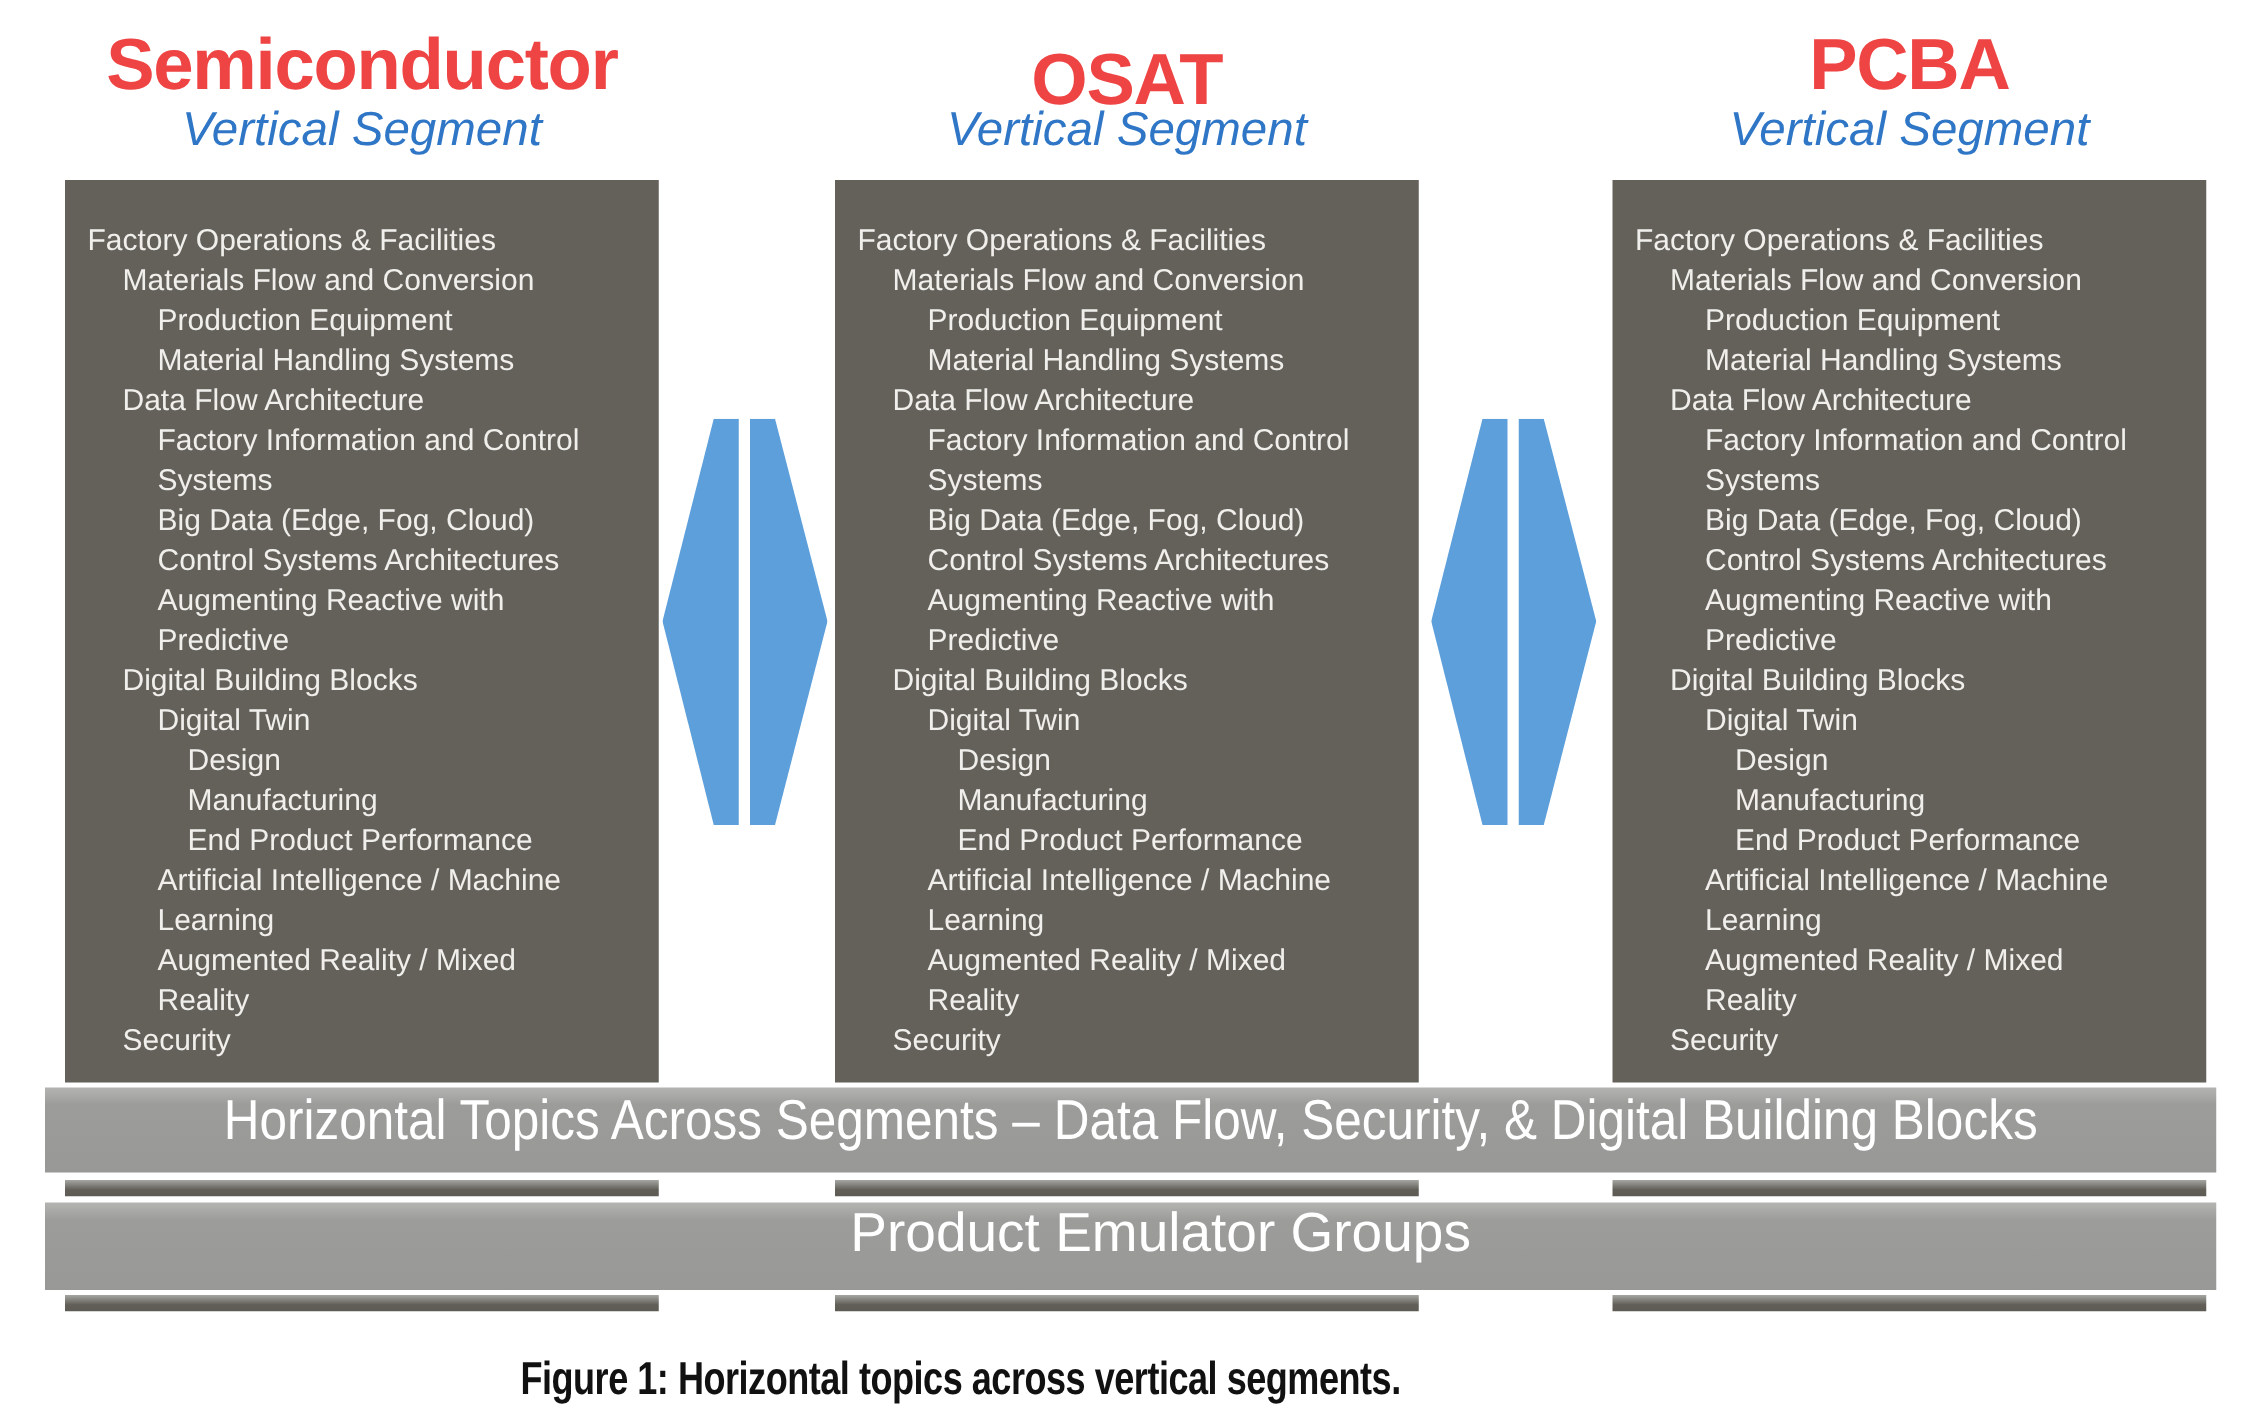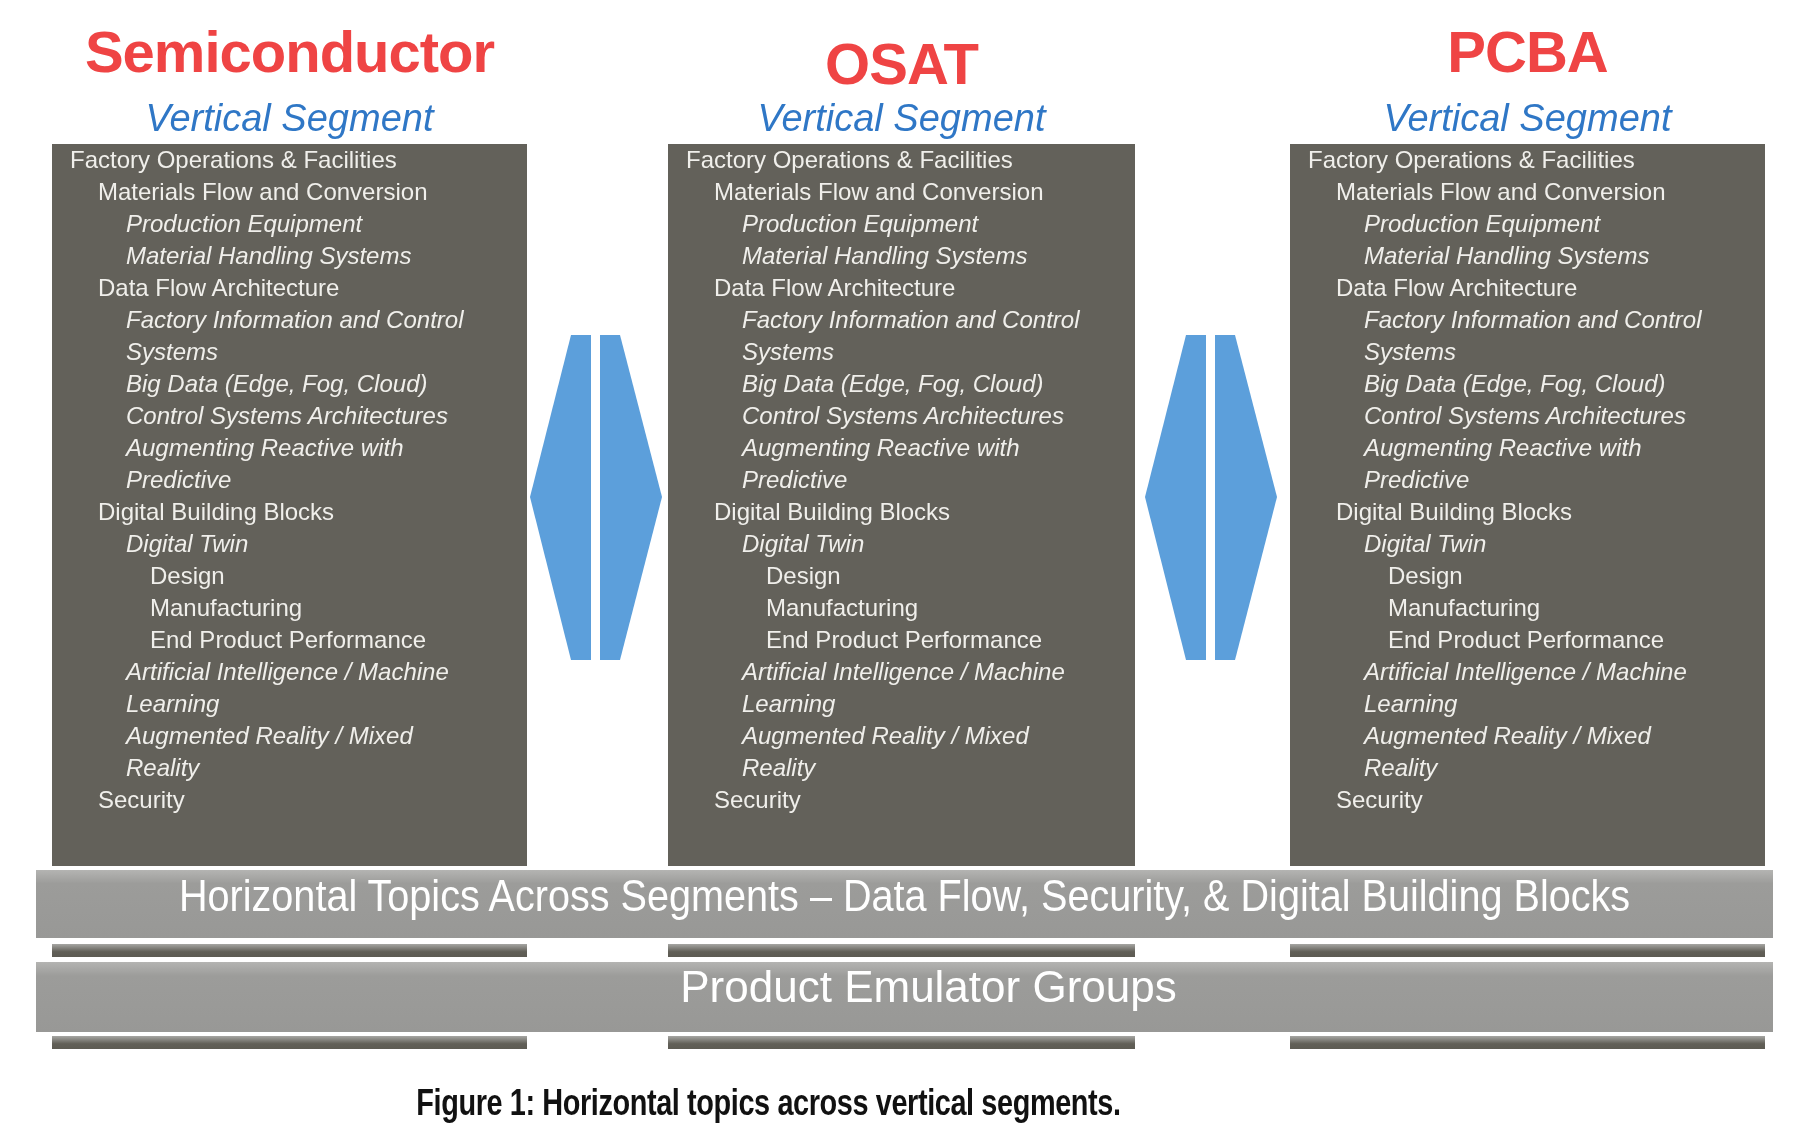--- a/index.html
+++ b/index.html
@@ -6,34 +6,34 @@
   .canvas{
     position:relative;width:1800px;height:1140px;background:#ffffff;overflow:hidden;
     font-family:"Liberation Sans",sans-serif;
   }
   
   .col-title{
     position:absolute;top:20px;font-size:58px;font-weight:bold;color:#ef4444;
     text-align:center;letter-spacing:-1px;line-height:64px;
   }
   .col-sub{
-    position:absolute;top:96px;font-size:38px;font-style:italic;color:#2F77C6;
+    position:absolute;top:82px;font-size:38px;font-style:italic;color:#2F77C6;
     text-align:center;line-height:44px;
   }
   
   .col-box{
     position:absolute;top:144px;height:722px;background:#63615A;
-    box-sizing:border-box;
+    box-sizing:border-box;padding-top:33px;
   }
   .topic-line{
     font-size:24px;line-height:32px;color:#F0EFEB;white-space:nowrap;
   }
   .indent-0{padding-left:18px;}
   .indent-1{padding-left:46px;}
-  .indent-2{padding-left:74px;font-style:italic;}
+  .indent-2{padding-left:74px;}
   .indent-3{padding-left:98px;}
   
   .arrow{position:absolute;top:335px;width:132px;height:325px;}
   
   .banner{
     position:absolute;left:36px;width:1737px;display:flex;align-items:flex-start;justify-content:center;
     background:linear-gradient(to bottom,#b4b4b2 0%,#9c9c9a 20%,#989896 100%);
     color:#ffffff;
   }
   .banner-1{top:870px;height:68px;}

